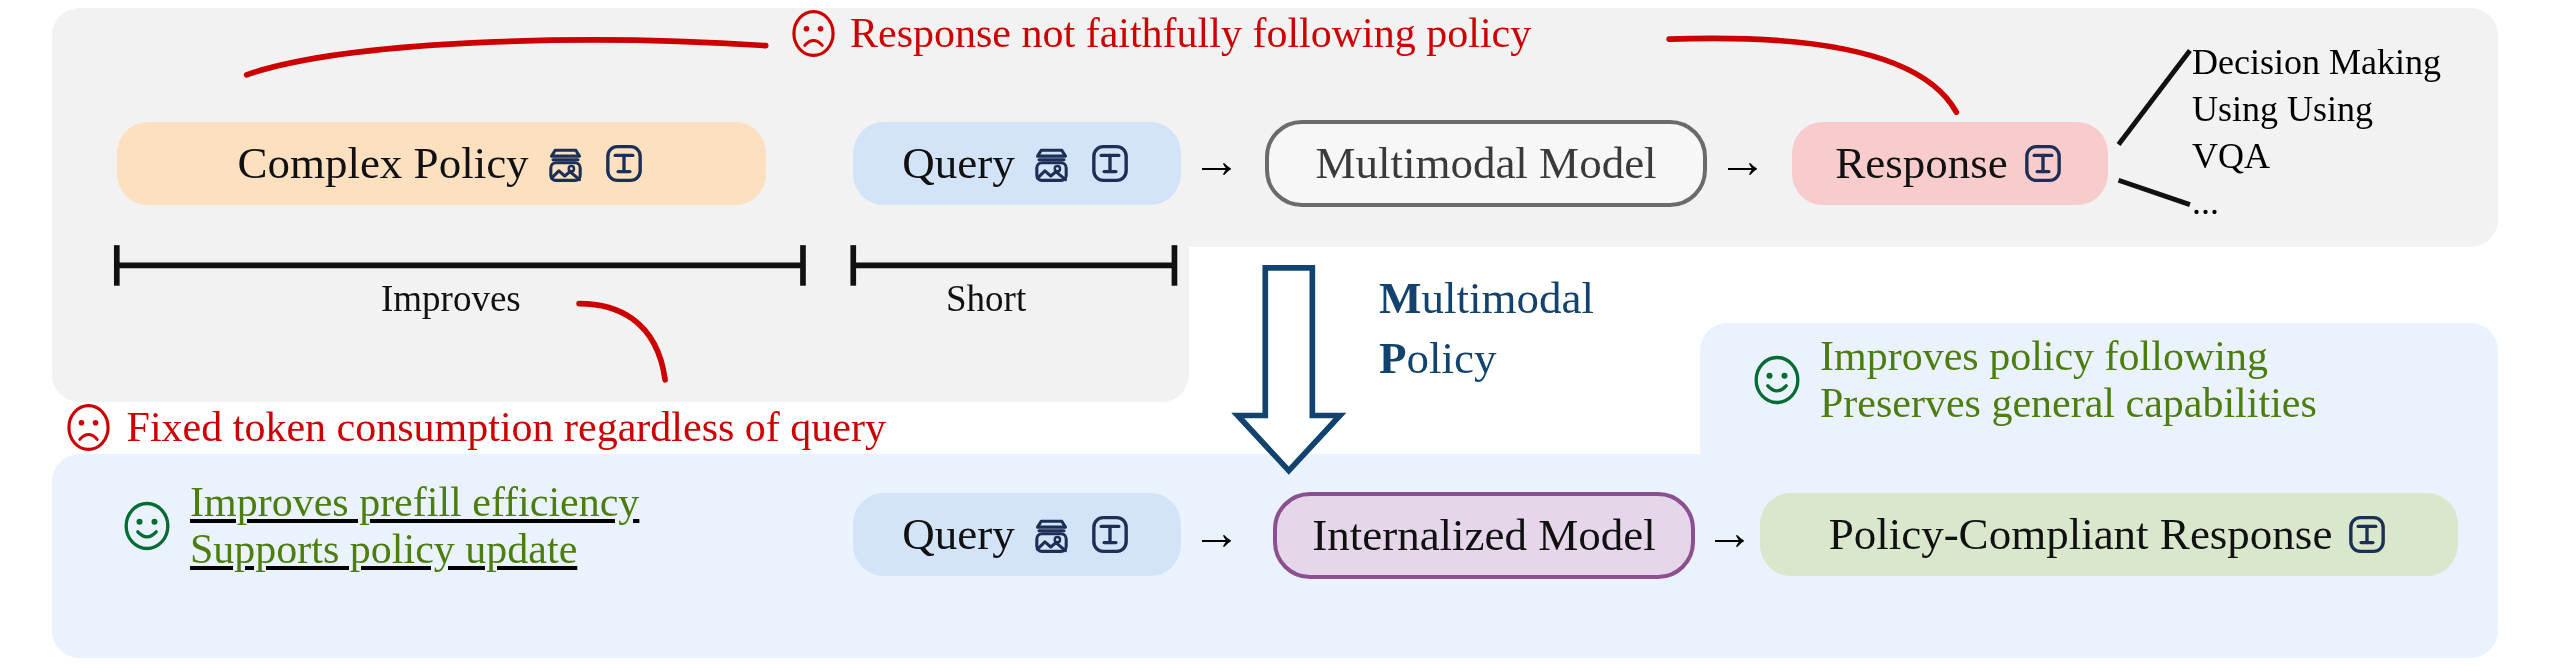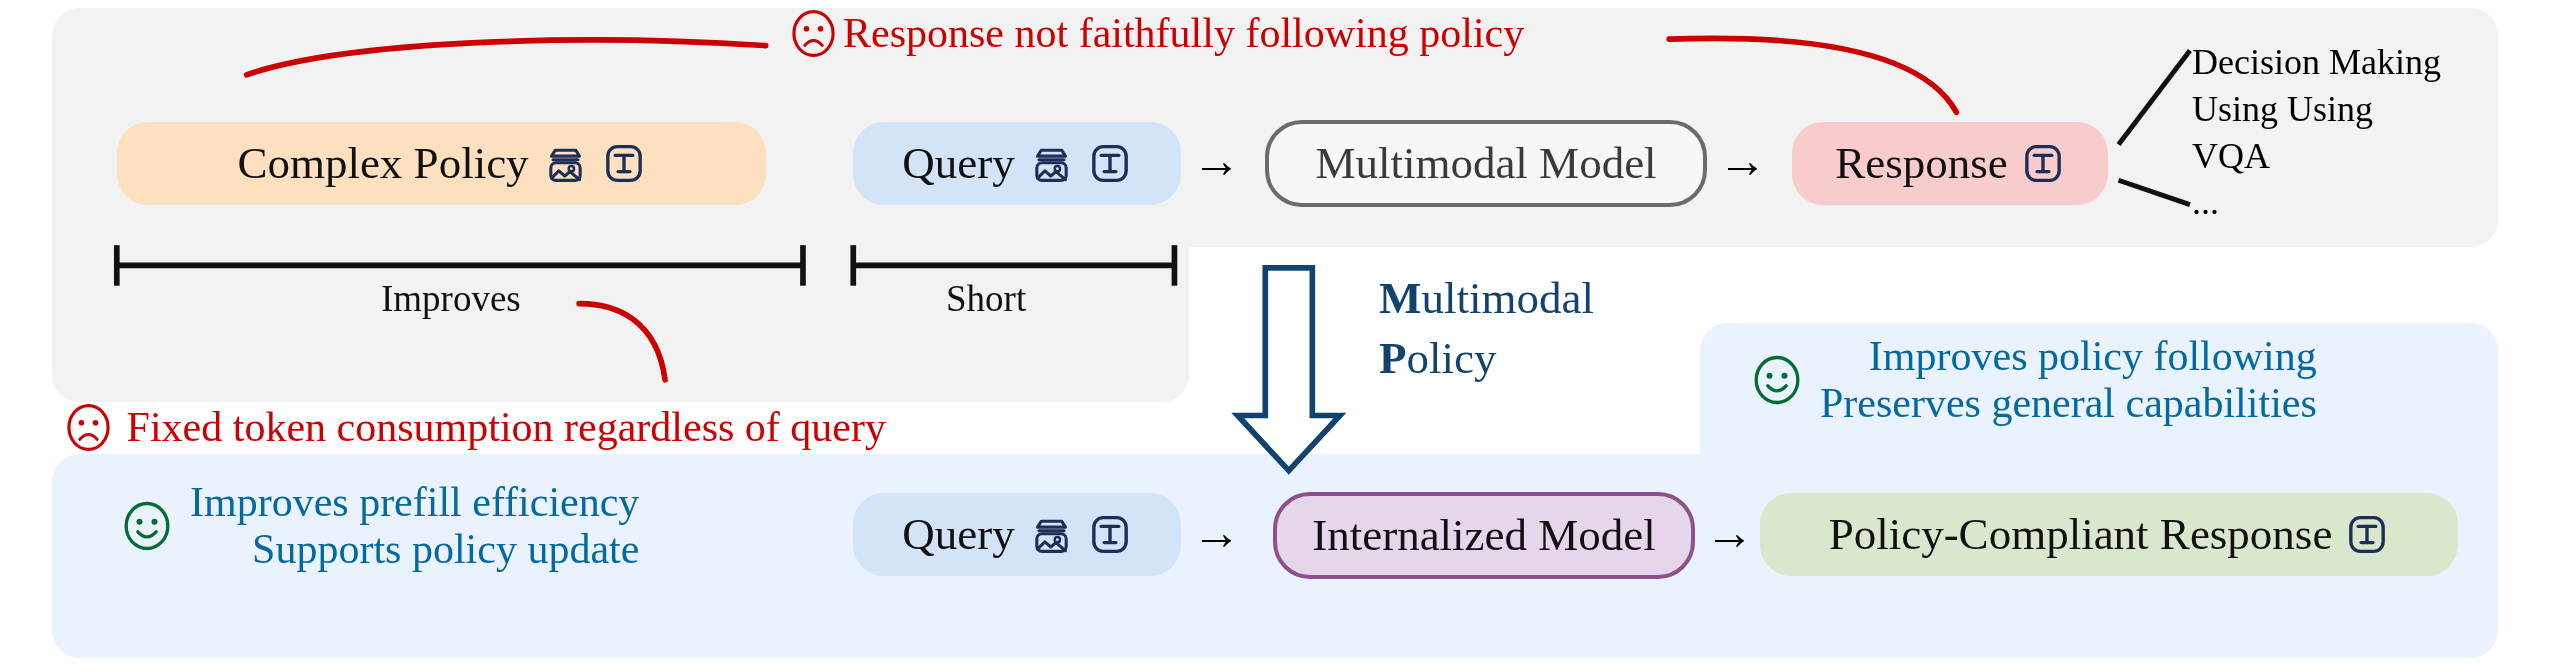--- a/index.html
+++ b/index.html
@@ -31,25 +31,25 @@
   #arrow-query-model{left:1192px;top:136px;}
   #arrow-model-response{left:1718px;top:136px;}
   #arrow-query-internal{left:1192px;top:508px;}
   #arrow-internal-response{left:1705px;top:508px;}
 
   .icon-img,.icon-txt{display:inline-block;vertical-align:middle;}
 
   .ann{position:absolute;white-space:nowrap;line-height:1.12;}
   .ann .txt{font-size:42px;}
   .red .txt{color:#cc0000;}
-  .green .txt{color:#0369a1;text-align:right;}
-
-  #ann-top-red{left:790px;top:9.7px;display:flex;align-items:flex-end;gap:6px;}
+  .green .txt{color:#4d7c0f;}
+
+  #ann-top-red{left:790px;top:9.7px;display:flex;align-items:flex-end;gap:13px;}
   #ann-fixed-token{left:65px;top:404px;display:flex;align-items:center;gap:14.6px;}
-  #ann-prefill{left:122px;top:479px;display:flex;align-items:center;gap:18px;}
+  #ann-prefill{left:122px;top:479px;display:flex;align-items:center;gap:18px;text-decoration:underline;}
   #ann-policy-follow{left:1752px;top:333px;display:flex;align-items:center;gap:18px;}
 
   .mline{white-space:nowrap;}
 
   #mpi-text{position:absolute;left:1379px;top:268px;color:#12436e;font-size:45px;
             line-height:1.34;}
   #mpi-text b{font-weight:bold;}
 
   #right-list{position:absolute;left:2192px;top:39px;font-size:36px;color:#000000;
               line-height:1.30;}

